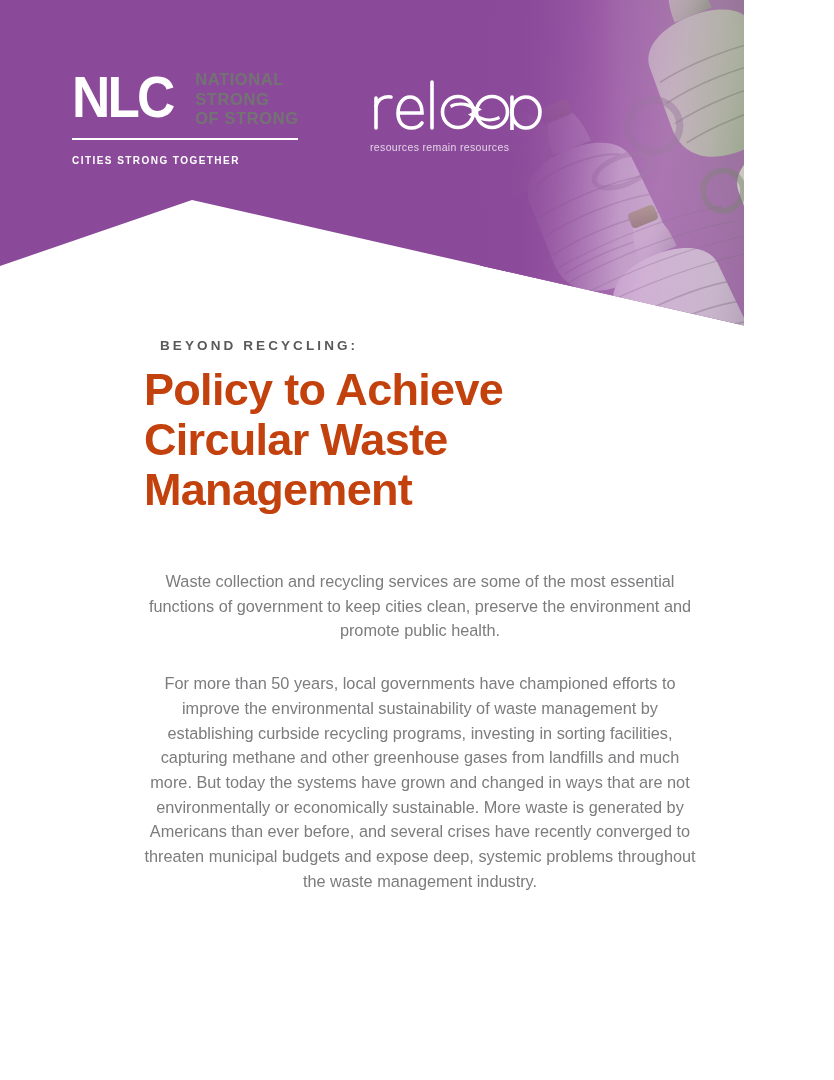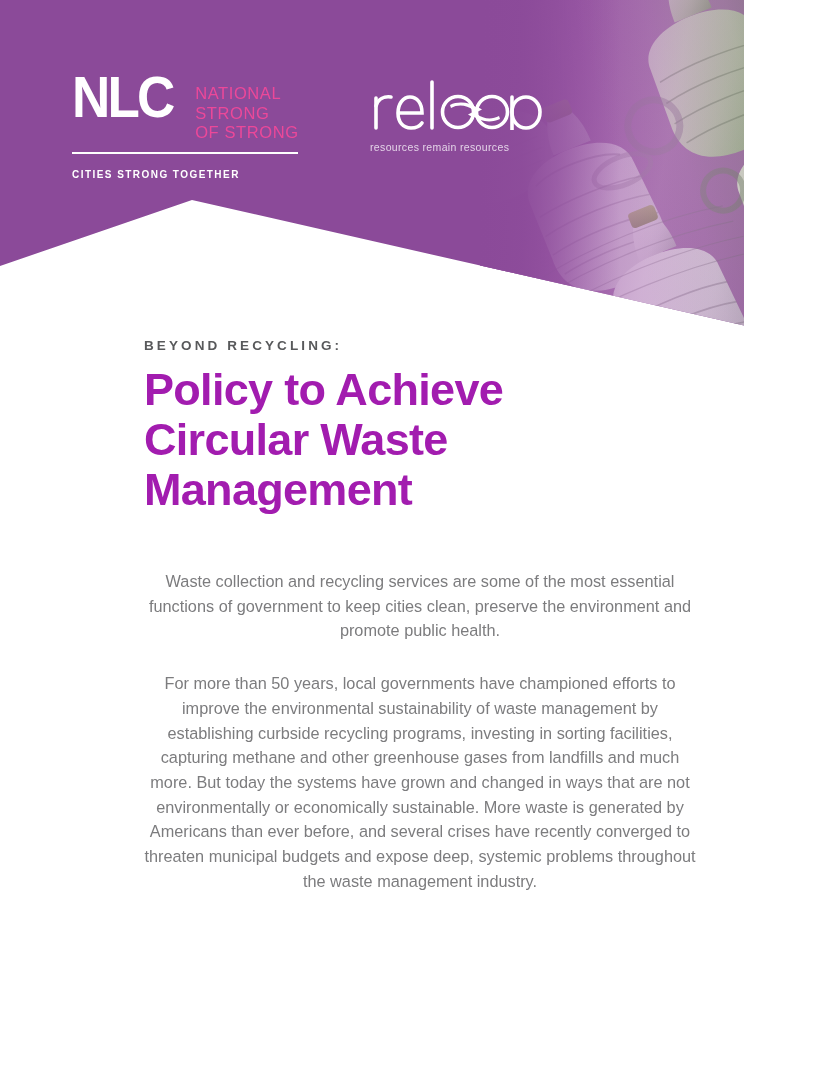--- a/index.html
+++ b/index.html
@@ -105,26 +105,26 @@
     font-size: 57px;
     line-height: 54px;
     letter-spacing: -3px;
     color: #ffffff;
     transform: scaleX(0.93);
     transform-origin: left top;
     white-space: nowrap;
   }
   .nlc-words {
     margin-left: 15px;
-    margin-top: 14px;
-    color: #ec4899;
+    margin-top: 0;
+    color: #737373;
     font-size: 16.5px;
     line-height: 19.5px;
     letter-spacing: 0.6px;
-    font-weight: 400;
+    font-weight: 700;
     white-space: nowrap;
   }
   .nlc-rule {
     margin-top: 9px;
     width: 226px;
     height: 2px;
     background: #ffffff;
   }
   .nlc-tagline {
     margin-top: 15px;
@@ -161,25 +161,25 @@
     left: 144px;
     top: 338px;
     width: 560px;
   }
 
   .eyebrow {
     color: #58595B;
     font-size: 13.5px;
     font-weight: 700;
     letter-spacing: 3.1px;
-    margin: 0 0 12px 0;
+    margin: 0 0 12px 16px;
   }
 
   .doc-title {
-    color: #a21caf;
+    color: #c2410c;
     font-family: "Liberation Sans", sans-serif;
     font-size: 45px;
     font-weight: 700;
     line-height: 50px;
     letter-spacing: -0.7px;
     margin: 0;
     max-width: 440px;
   }
 
   .body-copy {

